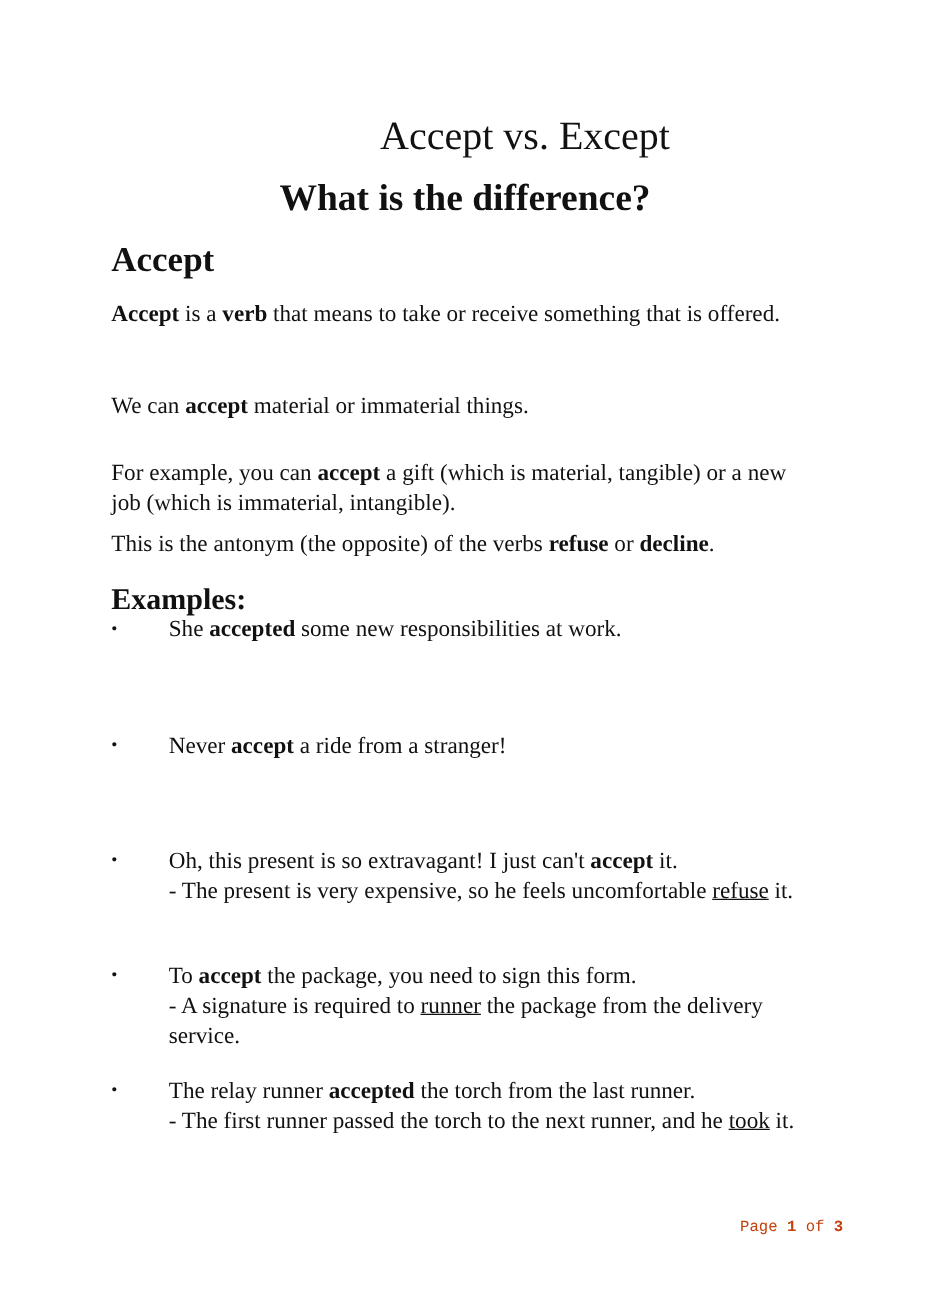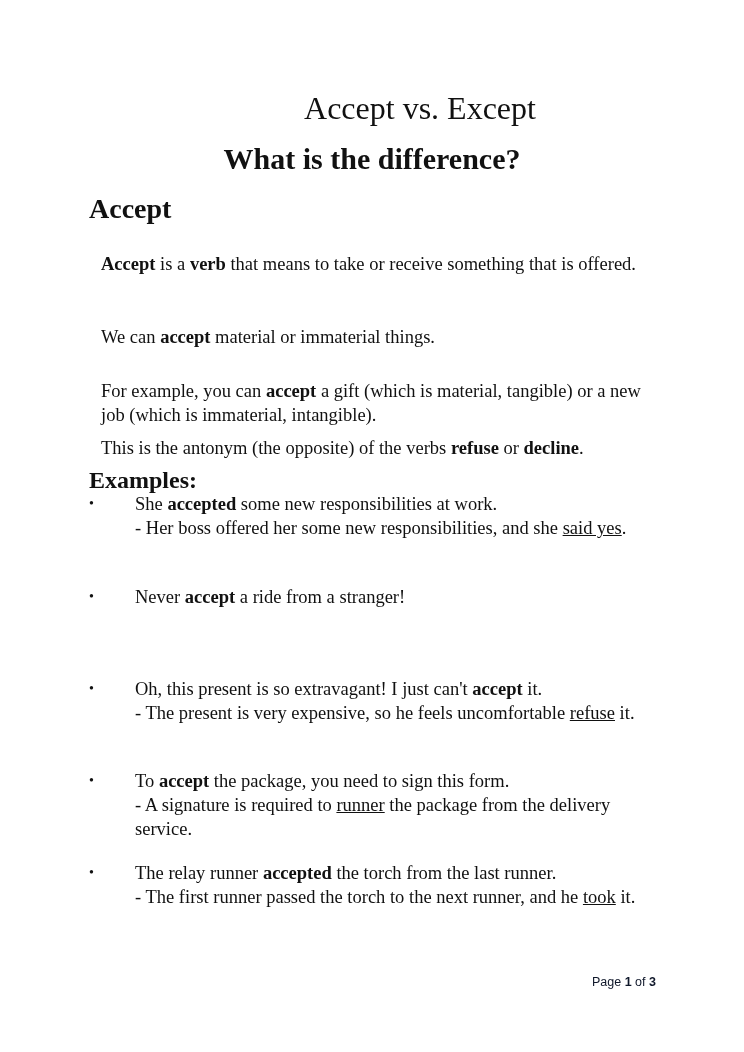--- a/index.html
+++ b/index.html
@@ -5,50 +5,49 @@
   html, body { margin: 0; padding: 0; background: #ffffff; }
   body { width: 744px; height: 1052px; position: relative; overflow: hidden;
          font-family: "Liberation Serif", "DejaVu Serif", serif; color: #111; }
   .page { position: absolute; left: 0; top: 0; width: 744px; height: 1052px; }
   .title { position: absolute; left: 0; width: 744px; text-align: center; top: 88px;
            font-size: 32px; font-weight: normal; margin: 0; line-height: 40px; padding-left: 48px; }
   .subtitle { position: absolute; left: 0; width: 744px; text-align: center; top: 144px;
               font-size: 30px; font-weight: bold; margin: 0; line-height: 30px; }
   .section-heading { position: absolute; left: 89px; top: 191px; font-size: 28px; font-weight: bold;
                      margin: 0; line-height: 36px; }
-  .para { position: absolute; left: 89px; width: 560px; font-size: 18.5px; line-height: 24px; margin: 12px; }
+  .para { position: absolute; left: 89px; width: 560px; font-size: 18.5px; line-height: 24px; margin: 0; }
   .examples-label { position: absolute; left: 89px; top: 468px; font-size: 24px; font-weight: bold; line-height: 24px; margin: 0; }
   .ex { position: absolute; left: 89px; width: 560px; font-size: 18.5px; line-height: 24px; }
   .ex .bullet { position: absolute; left: 0; top: 0; width: 10px; font-size: 14px; }
   .ex .body { position: absolute; left: 46px; width: 510px; }
   b { font-weight: bold; }
   u { text-decoration: underline; }
-  .footer { position: absolute; left: 592px; top: 975px; font-family: Liberation Sans, sans-serif;
-            font-size: 12.5px; color: #0f172a; }
+  .footer { position: absolute; left: 592px; top: 975px; font-family: Liberation Mono, monospace;
+            font-size: 12.5px; color: #c2410c; }
 </style>
 </head>
 <body>
 
 <div class="page">
   <h1 class="title">Accept vs. Except</h1>
   <h2 class="subtitle">What is the difference?</h2>
   <h3 class="section-heading">Accept</h3>
 
   <p class="para" style="top:240px"><b>Accept</b><span> is a </span><b>verb</b><span> that means to take or receive something that is offered.</span></p>
   <p class="para" style="top:367px"><span>For example, you can </span><b>accept</b><span> a gift (which is material, tangible) or a new job (which is immaterial, intangible).</span></p>
   <p class="para" style="top:313px"><span>We can </span><b>accept</b><span> material or immaterial things.</span></p>
   <p class="para" style="top:424px"><span>This is the antonym (the opposite) of the verbs </span><b>refuse</b><span> or </span><b>decline</b><span>.</span></p>
 
   <p class="examples-label">Examples:</p>
 
   <div class="ex" style="top:492px">
     <span class="bullet">•</span>
     <div class="body">
       <div><span>She </span><b>accepted</b><span> some new responsibilities at work.</span></div>
-      <div><span>- Her boss offered her some new responsibilities, and she </span><u>said yes</u><span>.</span></div>
     </div>
   </div>
 
   <div class="ex" style="top:585px">
     <span class="bullet">•</span>
     <div class="body">
       <div><span>Never </span><b>accept</b><span> a ride from a stranger!</span></div>
     </div>
   </div>
 

